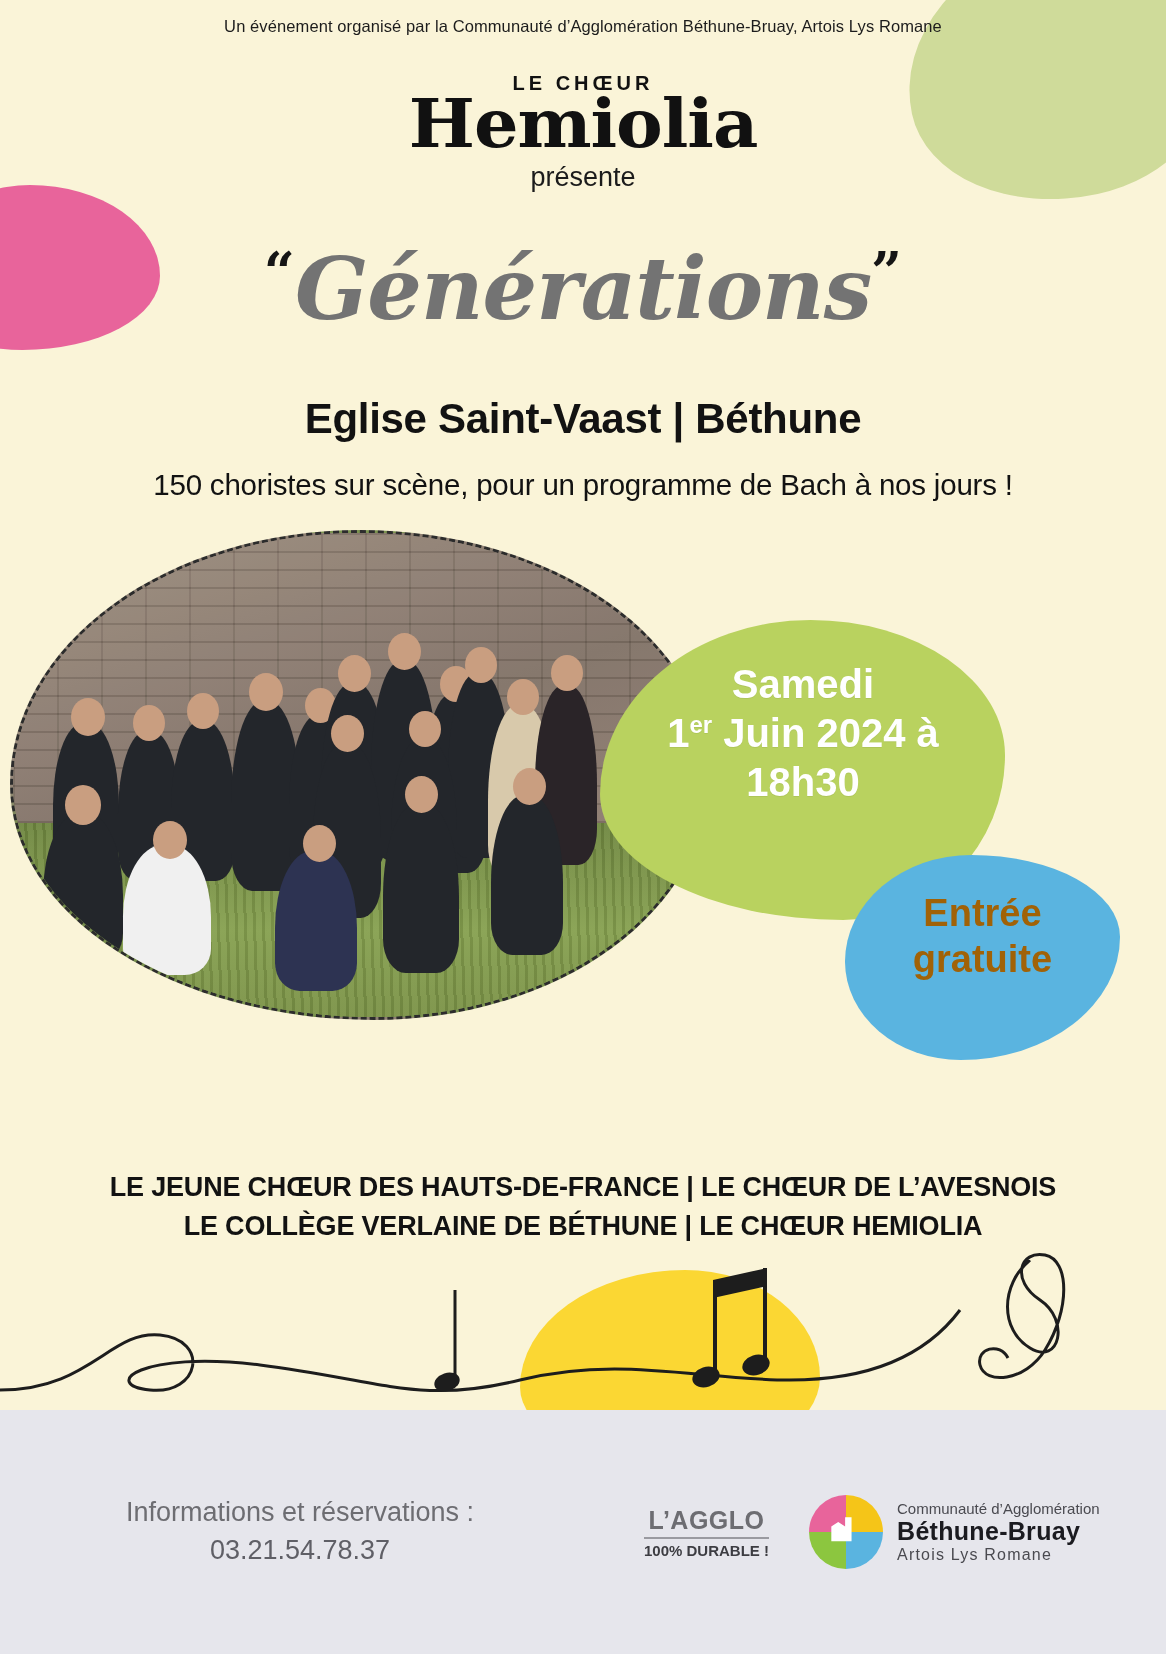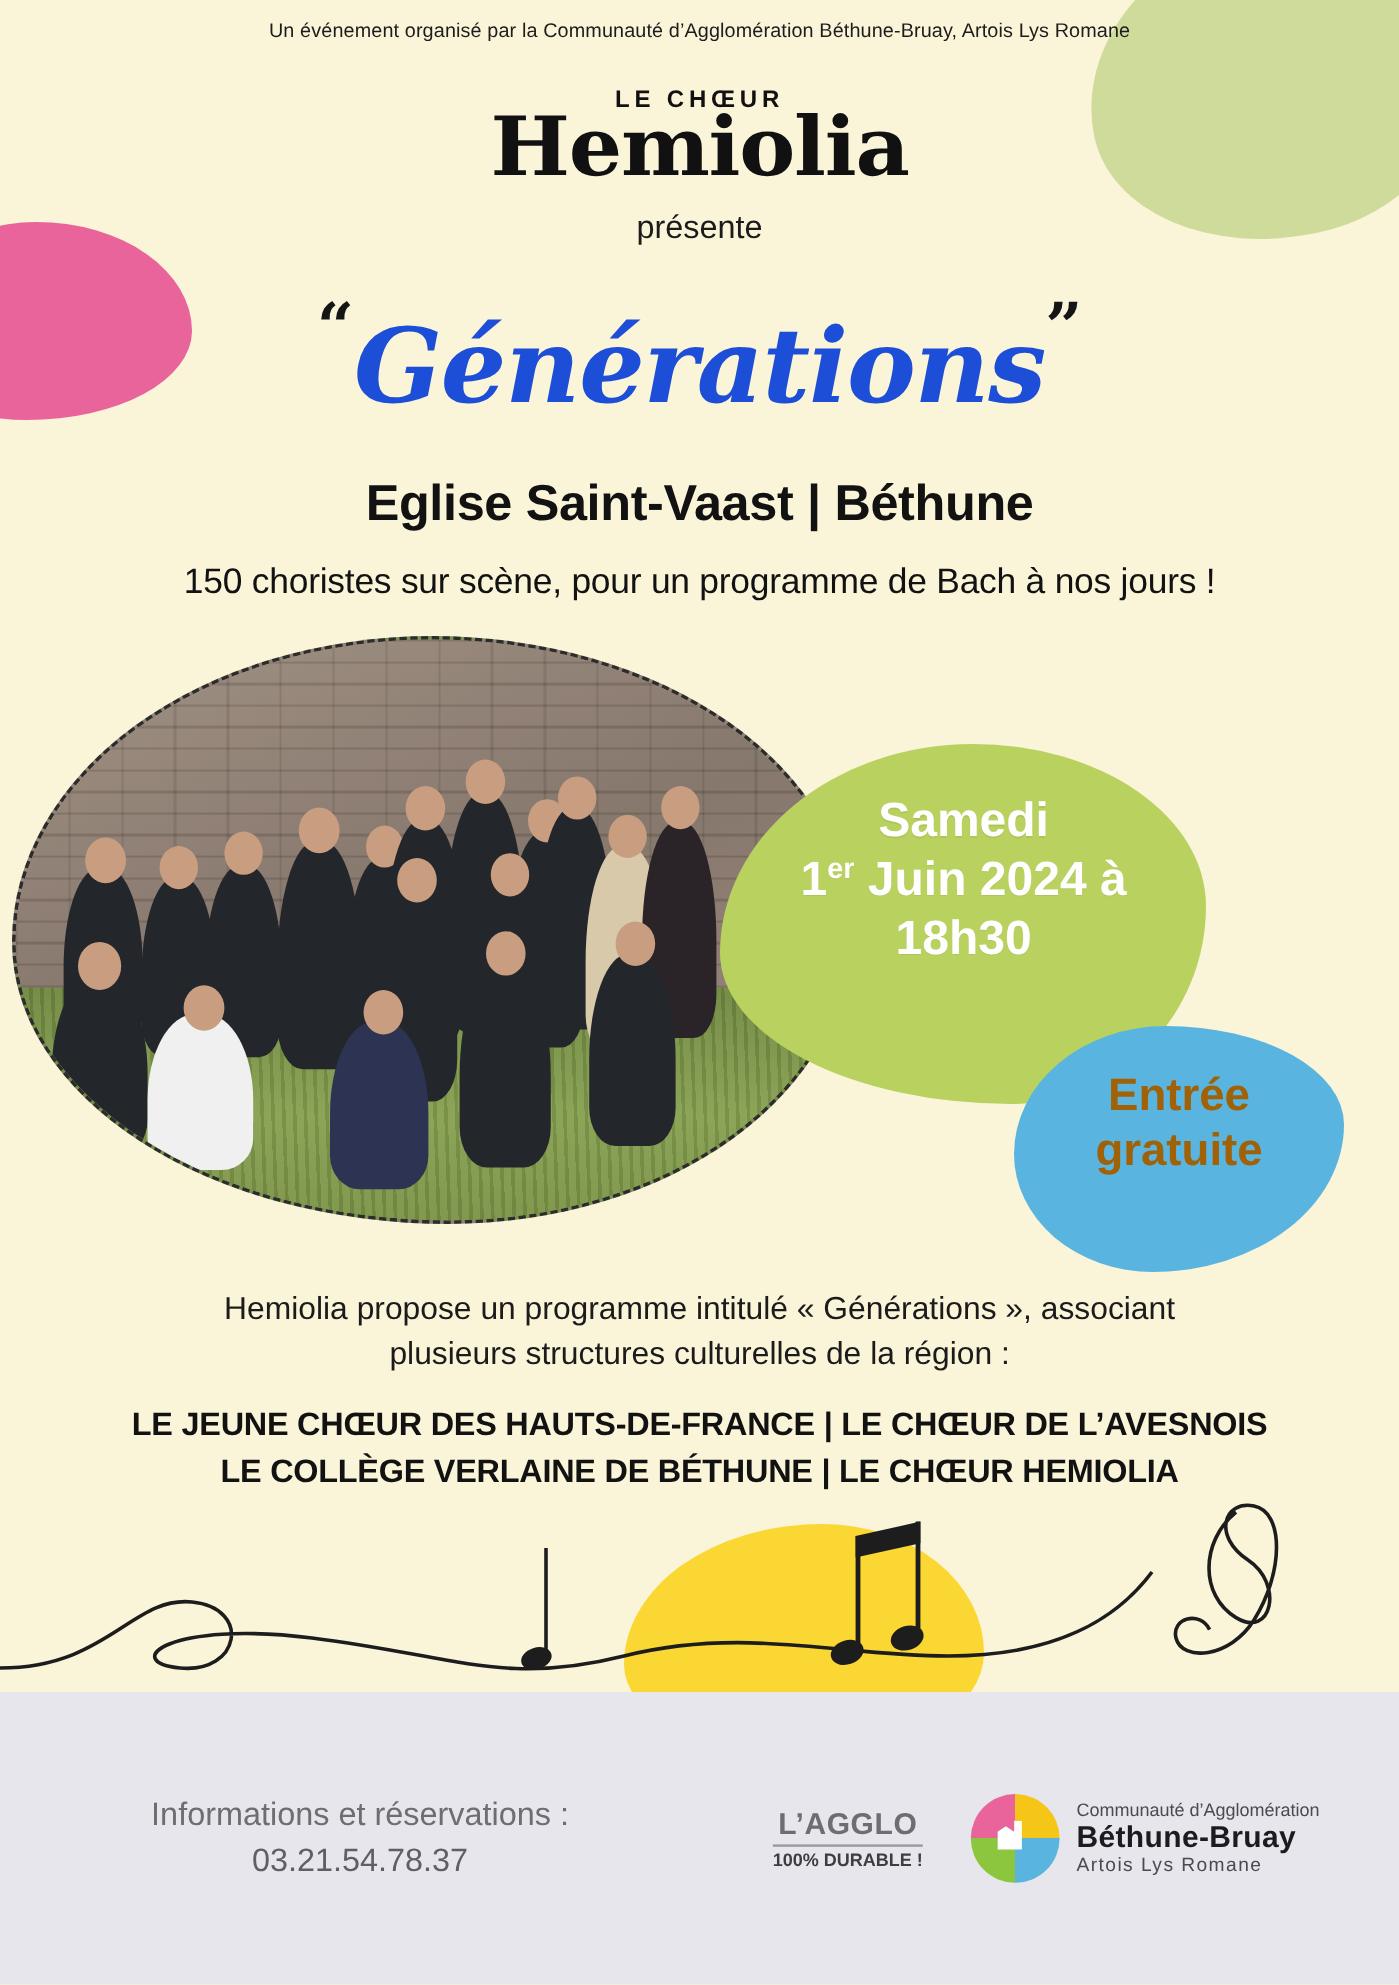--- a/index.html
+++ b/index.html
@@ -83,41 +83,40 @@
     font-family: "DejaVu Serif", serif;
     font-size: 68px;
     font-weight: 700;
     letter-spacing: -1px;
     color: #111;
     line-height: .95;
     margin-top: -4px;
     transform: scaleX(1.03);
   }
   .presente {
-    margin-top: 18px;
+    margin-top: 6px;
     font-size: 27px;
     color: #1b1b1b;
   }
 
   
   .title-row {
     position: absolute;
     top: 238px; left: 0; right: 0;
     text-align: center;
   }
   .title {
     font-family: "DejaVu Serif", serif;
     font-style: italic;
     font-weight: 700;
     font-size: 86px;
-    color: #1d4ed8;
+    color: #737373;
     letter-spacing: -1px;
     display: inline-block;
     position: relative;
-    margin-top: 17px;
   }
   .quote {
     font-family: "DejaVu Serif", serif;
     font-size: 54px;
     font-weight: 700;
     color: #151515;
     vertical-align: top;
     position: relative;
     top: 2px;
   }
@@ -370,24 +369,20 @@
     <div><span>1</span><sup>er</sup><span> Juin 2024 à</span></div>
     <div>18h30</div>
   </div>
 
   <div class="blob blob-blue-free"></div>
   <div class="free-text">
     <div>Entrée</div>
     <div>gratuite</div>
   </div>
 
-  <div class="desc">
-    <div>Hemiolia propose un programme intitulé « Générations », associant</div>
-    <div>plusieurs structures culturelles de la région :</div>
-  </div>
   <div class="partners">
     <div>LE JEUNE CHŒUR DES HAUTS-DE-FRANCE  |  LE CHŒUR DE L’AVESNOIS</div>
     <div>LE COLLÈGE VERLAINE DE BÉTHUNE  |  LE CHŒUR HEMIOLIA</div>
   </div>
 
   <svg class="music-svg" viewBox="0 0 1166 200">
     <path d="M0 160 C 90 160, 110 100, 160 105 C 210 110, 200 165, 150 160 C 100 155, 140 120, 260 135
              C 380 150, 420 175, 520 150 C 620 125, 700 150, 790 150 C 880 150, 930 120, 960 80" fill="none" stroke="#1d1d1d" stroke-width="3"></path>
     <path d="M455 60 L455 150" stroke="#1d1d1d" stroke-width="3" fill="none"></path>
     <ellipse cx="447" cy="152" rx="13" ry="9" fill="#1d1d1d" transform="rotate(-18 447 152)"></ellipse>

